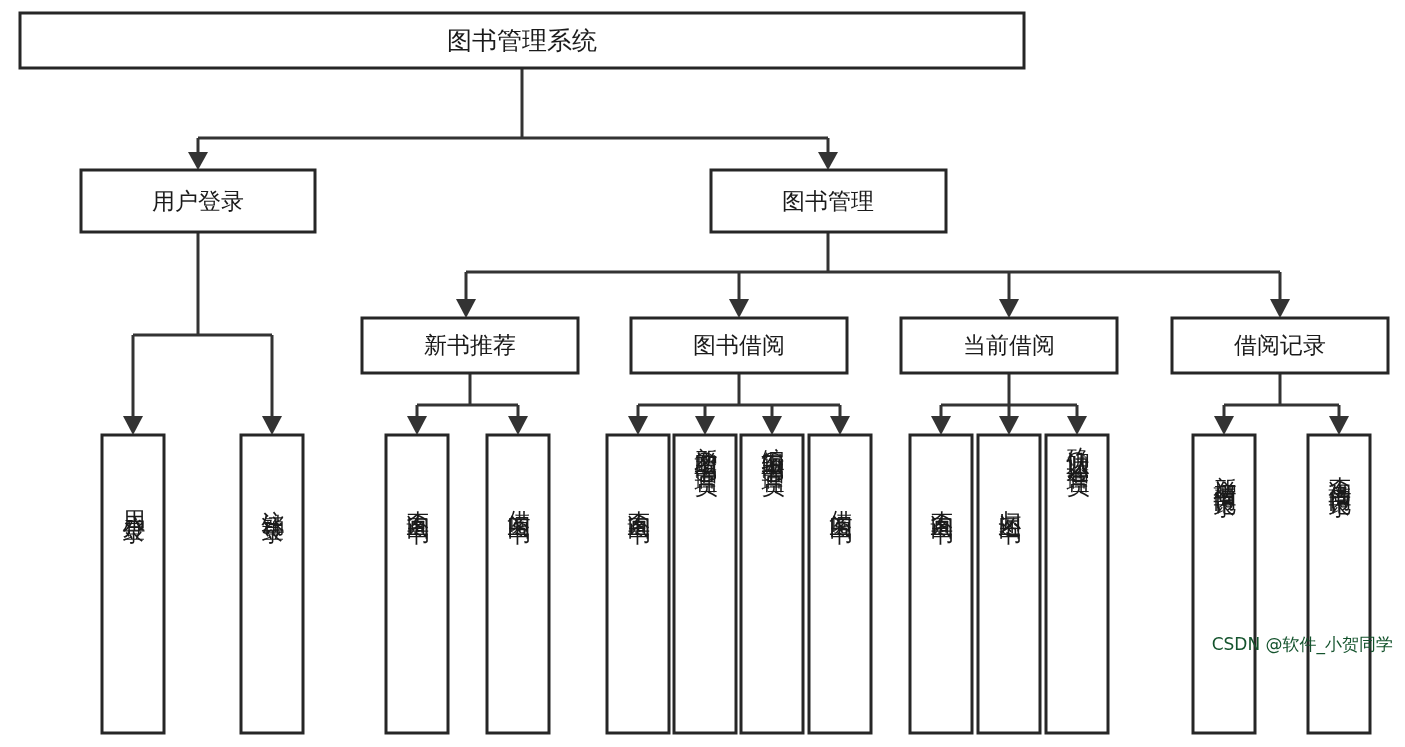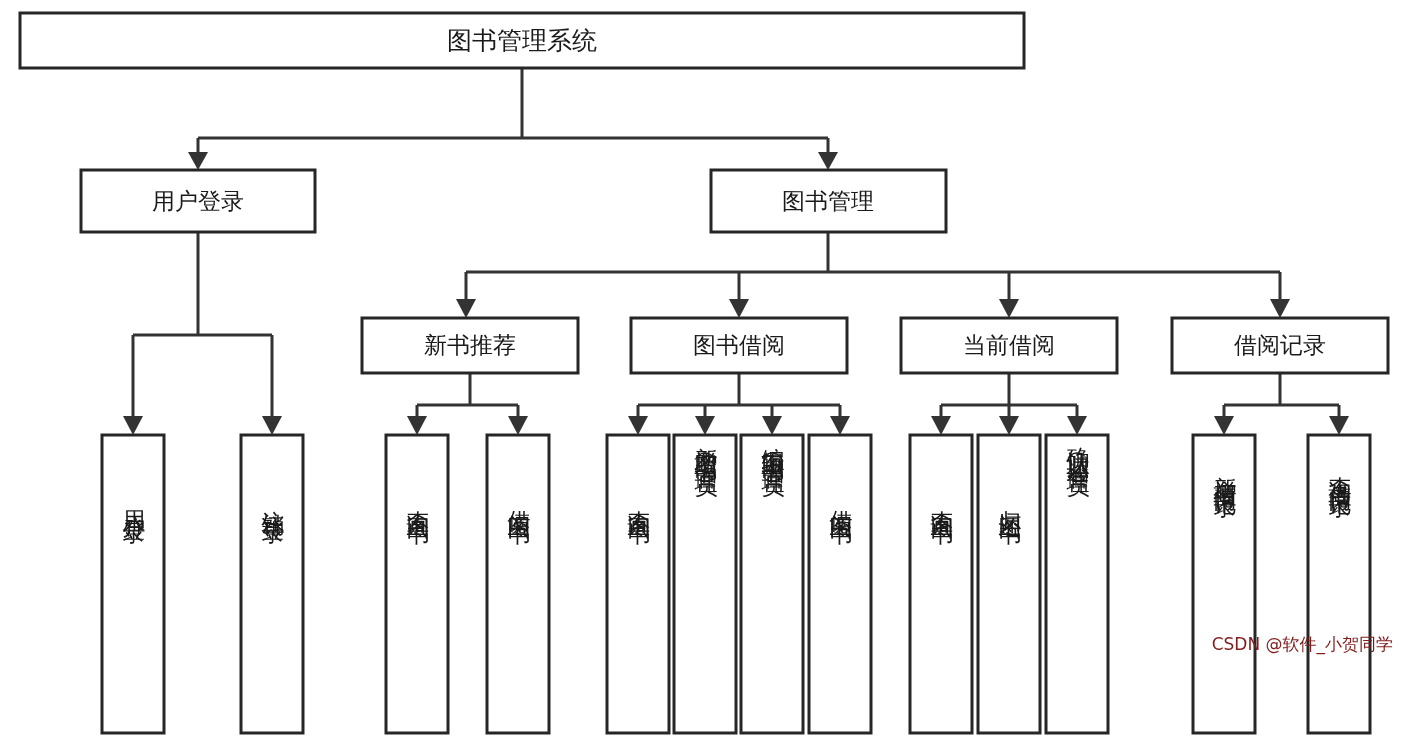--- a/index.html
+++ b/index.html
@@ -56,21 +56,21 @@
     glyph-orientation-vertical: 0;
     text-anchor: middle;
     letter-spacing: 4px;
   }
   .watermark {
     position: absolute;
     right: 12px;
     bottom: 6px;
     font-family: "DejaVu Sans", "Liberation Sans", sans-serif;
     font-size: 17px;
-    color: #7f1d1d;
+    color: #14532d;
     white-space: nowrap;
     user-select: none;
   }
 </style>
 </head>
 <body>
 
 <div id="diagram-root">
 
   <svg class="diagram-canvas" viewBox="0 0 1405 747" xmlns="http://www.w3.org/2000/svg">

